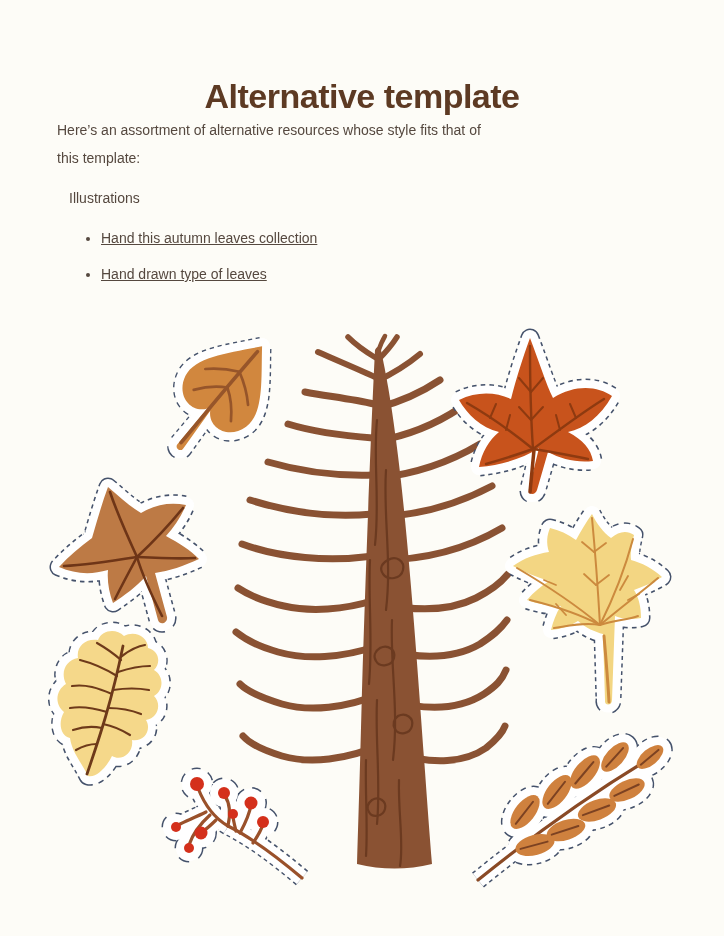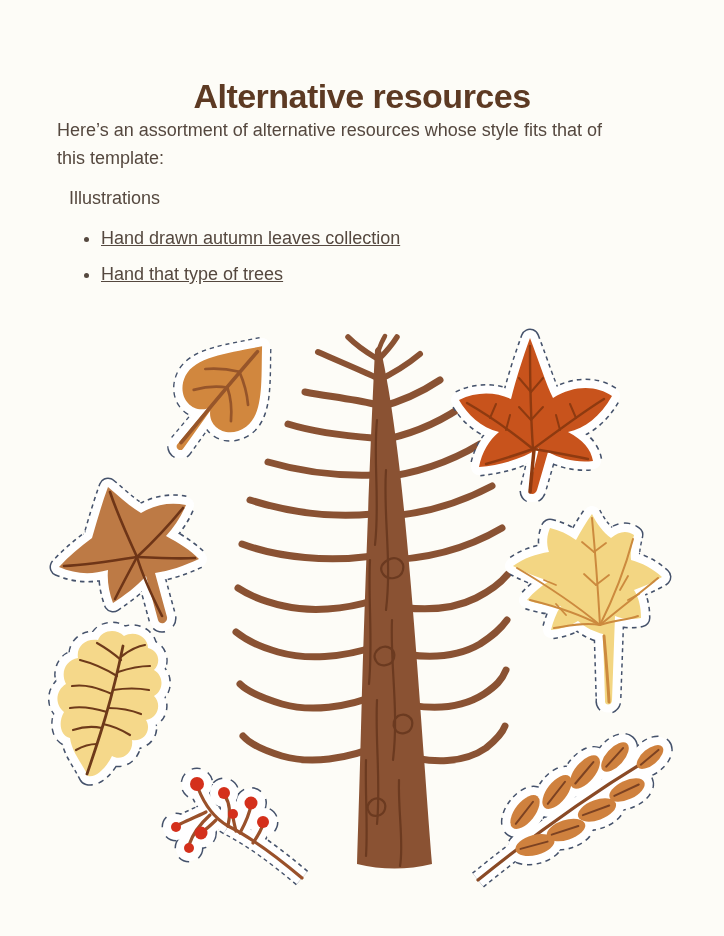--- a/index.html
+++ b/index.html
@@ -12,51 +12,51 @@
   }
   .title{
     position:absolute;top:54px;left:0;right:0;
     text-align:center;
     font-size:34px;font-weight:bold;
     letter-spacing:-0.5px;
     color:#5d3a23;
   }
   .content{
     position:absolute;top:116px;left:57px;width:650px;
-    font-size:18px;line-height:28px;color:#55483f;
+    font-size:14px;line-height:28px;color:#55483f;
   }
   .intro{white-space:pre-line;}
   .section-label{margin:12px;}
   ul.resource-list{
     margin:6px 0 0 0;padding:0 0 0 44px;
     list-style-type:disc;
   }
   ul.resource-list li{margin-bottom:8px;}
   ul.resource-list a{
     color:#55483f;text-decoration:underline;cursor:pointer;
   }
   svg.illustration{position:absolute;left:0;top:0;}
 </style>
 </head>
 <body>
 
 <div class="page">
 
-  <h1 class="title">Alternative resources</h1>
+  <h1 class="title">Alternative template</h1>
 
   <div class="content">
     <div class="intro">Here’s an assortment of alternative resources whose style fits that of
 this template:</div>
     <div class="section-label">Illustrations</div>
     <ul class="resource-list">
       <li>
-        <a>Hand drawn autumn leaves collection</a>
+        <a>Hand this autumn leaves collection</a>
       </li>
       <li>
-        <a>Hand that type of trees</a>
+        <a>Hand drawn type of leaves</a>
       </li>
     </ul>
   </div>
 
   <svg class="illustration" width="724" height="936" viewBox="0 0 724 936">
     <defs>
       <path id="heartSil" d="M2,-40 C12,-56 38,-52 44,-28 C50,-4 22,24 0,52 C-22,24 -50,-4 -44,-28 C-38,-52 -12,-56 -2,-40 L-6,-92 C-6,-97 2,-97 2,-92 Z"></path>
       <path id="chestSil" d="M530,338 C540,364 546,384 553,398 C575,384 598,386 612,396 C600,417 585,428 568,432 C583,440 591,449 593,461 C577,463 561,459 548,452 L537,490 C535,496 528,495 529,489 L539,448 C522,459 501,465 479,467 C482,452 489,440 499,432 C481,428 467,414 459,400 C477,391 496,392 511,399 C516,379 523,357 530,338 Z"></path>
       <path id="starSil" d="M108,487 C119,496 129,506 141,513 C156,504 171,502 186,505 C181,517 174,527 166,536 C179,543 190,550 199,559 C184,566 169,571 155,573 L167,617 C168,623 160,626 158,620 L146,576 C136,587 125,595 113,603 C109,592 107,581 108,570 C91,575 75,574 59,567 C69,556 80,547 92,538 C97,521 102,503 108,487 Z"></path>
       <path id="oakSil" d="M88,776 C80,760 72,752 70,738 C60,736 58,722 64,712 C54,704 56,690 66,684 C60,672 66,660 78,658 C76,646 86,638 98,640 C102,630 116,628 124,636 C134,630 148,636 148,648 C158,650 162,662 154,670 C164,676 164,690 154,696 C162,704 158,718 146,720 C152,730 144,742 132,740 C134,752 122,762 112,756 C106,768 96,778 88,776 Z"></path>

